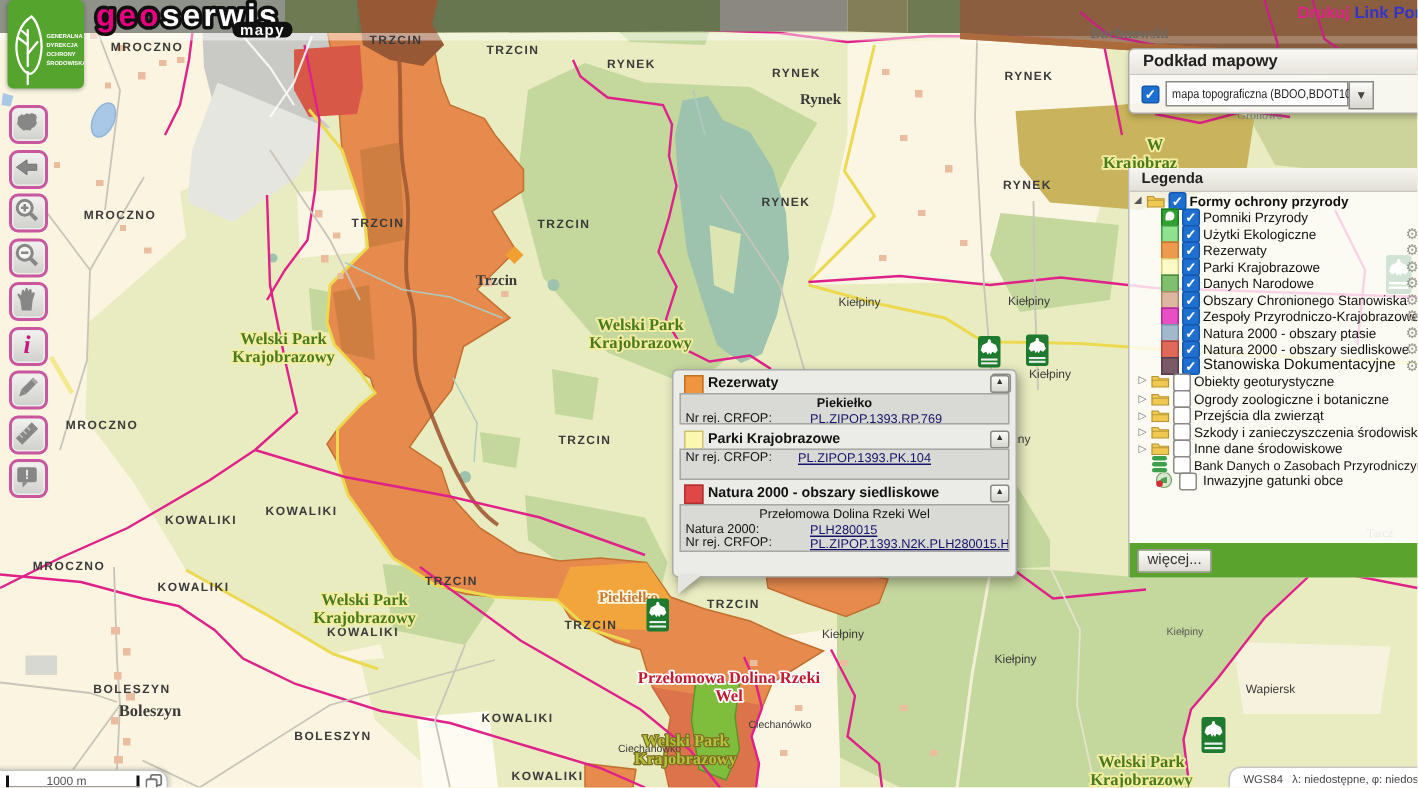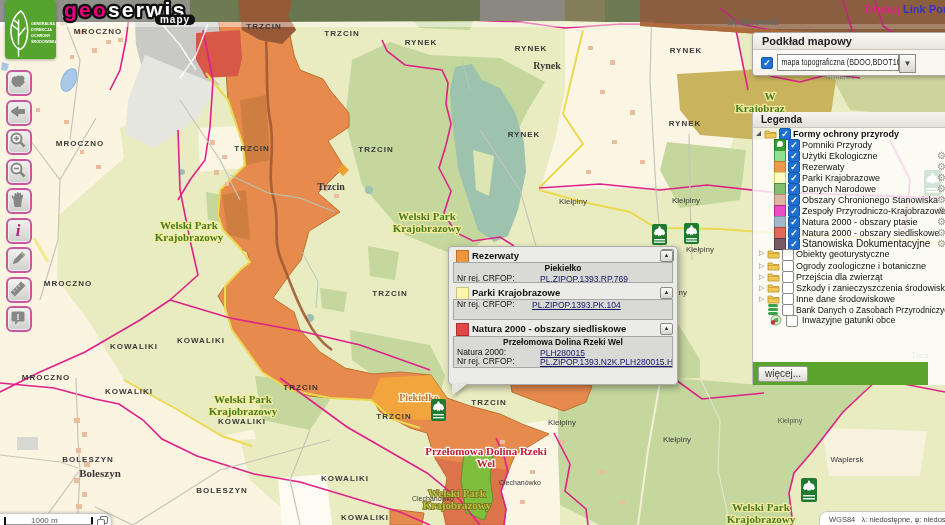--- a/index.html
+++ b/index.html
@@ -545,21 +545,21 @@
           <span style="width:6px;flex:none"></span>
           <svg width="13" height="11" style="flex:none">
             <circle cx="7" cy="5" r="5" fill="#D8E8D0" stroke="#70A060" stroke-width="0.8"></circle>
             <path d="M3,7 Q5,3 9,3 L9,7 Z" fill="#50A050"></path>
             <circle cx="4" cy="7.5" r="2.2" fill="#D03030"></circle>
           </svg>
           <span style="display:inline-block;width:10px;height:10px;background:#FFF;border:1px solid #8A8A86;border-radius:2px;flex:none"></span>
           <span style="font-size:9px;letter-spacing:0">Inwazyjne gatunki obce</span>
         </div>
       </div>
- <div style="position:absolute;left:0;bottom:0;width:175px;height:23px;background:#5AA42E">
+ <div style="position:absolute;left:0;bottom:0;width:193px;height:23px;background:#5AA42E">
   <span style="position:absolute;left:5px;top:4px;padding:1px 6px 2px;background:linear-gradient(#FDFDFB,#DDDBD3);border:1px solid #9A9890;border-radius:2px;font-size:10px;color:#333">więcej...</span>
  </div>
 </div>
 
 <div class="abs" style="left:448px;top:246px;width:228px;height:137px;background:#EBEBE7;border:1px solid #ABABA7;border-radius:4px;box-shadow:2px 3px 7px rgba(0,0,0,.35);font-size:9.5px;color:#111">
  <span style="position:absolute;right:3px;top:2px;width:11px;height:11px;background:linear-gradient(#FBFBF9,#D6D6D0);border:1px solid #8A8A86;border-radius:2px;text-align:center;line-height:11px;font-size:9px;font-weight:bold;color:#333">×</span>
 
  <div style="position:relative;height:15px">
   <span style="position:absolute;left:7px;top:3px;width:11px;height:11px;background:#F0953F;border:1px solid #C07020"></span>
   <span style="position:absolute;left:23px;top:3px;font-weight:bold;font-size:9.5px">Rezerwaty</span>
@@ -584,21 +584,21 @@
           <span class="lnk" style="left:78px;top:0px">PL.ZIPOP.1393.PK.104</span>
         </div>
  </div>
 
  <div style="position:relative;height:16px">
   <span style="position:absolute;left:7px;top:3px;width:11px;height:11px;background:#E04848;border:1px solid #B03030"></span>
   <span style="position:absolute;left:23px;top:3px;font-weight:bold;font-size:9.5px">Natura 2000 - obszary siedliskowe</span>
   <span class="colbtn">▲</span>
  </div>
  <div class="ibox" style="height:30px">
-  <div style="text-align:center;font-weight:bold;line-height:9.5px;padding-top:1px">Przełomowa Dolina Rzeki Wel</div>
+  <div style="text-align:center;font-weight:normal;line-height:9.5px;padding-top:1px">Przełomowa Dolina Rzeki Wel</div>
   <div style="position:relative;height:9px">
           <span style="position:absolute;left:3px;top:-1px">Natura 2000:</span>
           <span class="lnk" style="left:86px;top:0px">PLH280015</span>
         </div>
   <div style="position:relative;height:9px">
           <span style="position:absolute;left:3px;top:-1px">Nr rej. CRFOP:</span>
           <span class="lnk" style="left:86px;top:0px">PL.ZIPOP.1393.N2K.PLH280015.H</span>
         </div>
  </div>
  <div style="position:absolute;left:3px;bottom:-12px;width:0;height:0;border-top:12px solid #E4E4E0;border-right:15px solid transparent;filter:drop-shadow(1px 2px 2px rgba(0,0,0,.3))"></div>

